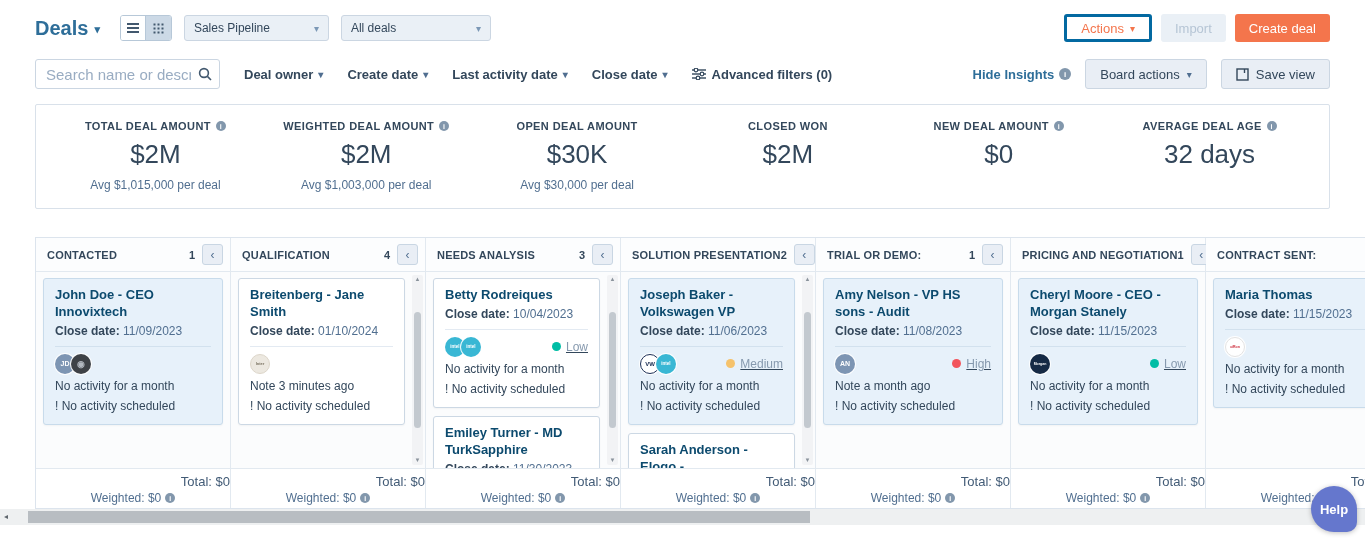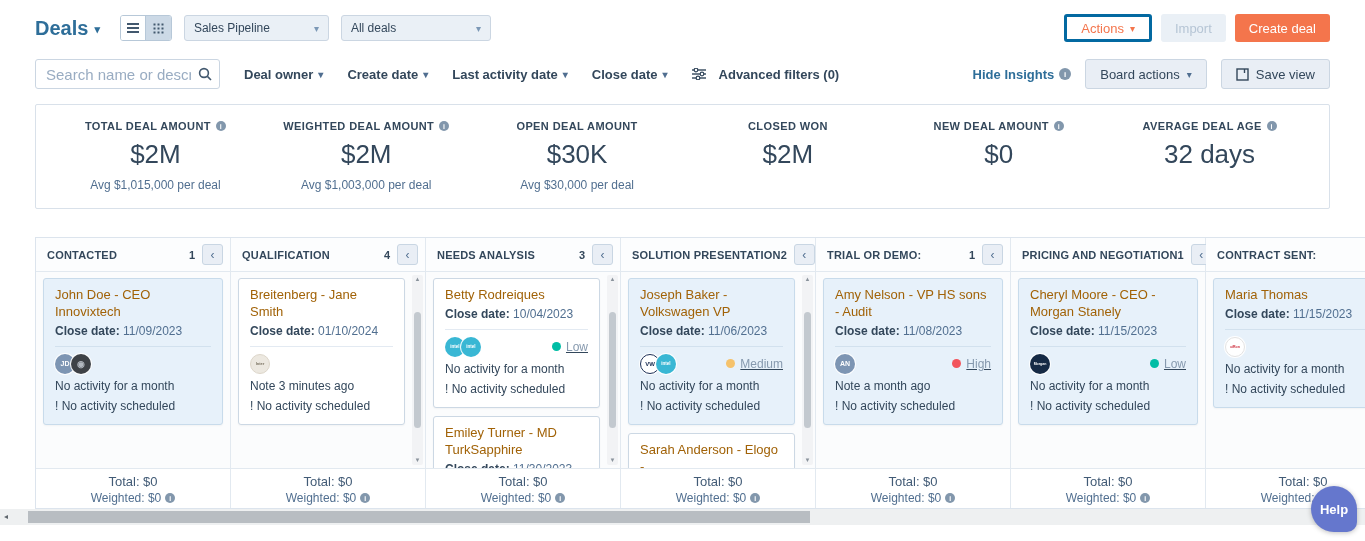--- a/index.html
+++ b/index.html
@@ -29,21 +29,21 @@
   
   .filterbar { display:flex; align-items:center; margin:16px 35px 0; height:30px; }
   .searchbox { position:relative; width:185px; height:30px; }
   .searchbox input { width:100%; height:100%; border:1px solid #cbd6e2; border-radius:3px; font-size:15px;
     padding:0 28px 0 10px; color:#33475b; font-family:"Liberation Sans",sans-serif; outline:none; }
   .searchbox input::placeholder { color:#99acc2; }
   .searchbox svg { position:absolute; right:8px; top:8px; }
   .filter-dds { display:flex; gap:24px; margin-left:24px; }
   .filter-dd { font-size:13px; font-weight:bold; color:#33475b; display:flex; align-items:center; gap:5px; cursor:pointer; }
   .filter-dd .caret { font-size:10px; color:#506e90; }
-  .adv-filters { display:flex; align-items:center; gap:13px; font-size:13px; font-weight:bold; color:#33475b; margin-left:24px; cursor:pointer;justify-content:space-between; }
+  .adv-filters { display:flex; align-items:center; gap:6px; font-size:13px; font-weight:bold; color:#33475b; margin-left:24px; cursor:pointer;justify-content:space-between; }
   .filterbar-right { margin-left:auto; display:flex; align-items:center; gap:14px; }
   .link-blue { font-size:13px; font-weight:bold; color:#2e6e99; cursor:pointer; display:flex; align-items:center; gap:5px; }
   .btn-grey { height:30px; background:#e9eef5; border:1px solid #cbd6e2; color:#33475b; font-size:13px; gap:7px; }
 
   .info-dot { width:12px; height:12px; border-radius:50%; background:#8297ac; color:#fff; font-size:8px; font-weight:bold;
     display:inline-flex; align-items:center; justify-content:center; flex:none; cursor:pointer; }
   .info-dot.sm { width:10px; height:10px; font-size:7px; }
 
   
   .insights { margin:15px 35px 0; border:1px solid #d9e1ea; border-radius:2px; display:flex; padding:15px 14px 16px; background:#fff; }
@@ -64,35 +64,35 @@
   .col-body { height:196px; flex:none; position:relative; overflow:hidden; padding:6px 7px 0; background:#fbfcfd; }
   .col-body.has-scroll { padding-right:20px; }
   .vscroll { position:absolute; top:3px; bottom:3px; right:2px; width:11px; background:#f2f3f5; border-radius:2px;
     display:flex; flex-direction:column; align-items:center; justify-content:space-between; padding:1px 0; }
   .vscroll .arr { font-size:6px; color:#8a939c; line-height:7px; }
   .vscroll .thumb { width:7px; height:62%; background:#c3c9cf; border-radius:4px; }
 
   .card { background:#fff; border:1px solid #ccd8e4; border-radius:3px; margin-bottom:8px; padding:8px 11px 9px;
     box-shadow:0 1px 2px rgba(0,0,0,.04); cursor:pointer; }
   .card.hl { background:#e7f1fa; border-color:#c8dbeb; }
-  .card-title { font-size:13px; font-weight:normal; color:#a16207; line-height:1.3; text-decoration:none; display:block; }
+  .card-title { font-size:13px; font-weight:bold; color:#0c4a6e; line-height:1.3; text-decoration:none; display:block; }
   .card-close { font-size:12px; color:#516f90; margin-top:3px; }
   .card-close b { color:#33475b; }
   .card-div { border-top:1px solid #e3eaf2; margin:8px 0 7px; }
   .card.hl .card-div { border-color:#d2e1ee; }
   .av-row { display:flex; align-items:center; min-height:20px; }
   .av { width:20px; height:20px; flex:none; border-radius:50%; display:flex; align-items:center; justify-content:center;
     font-weight:bold; box-shadow:0 0 0 1px rgba(255,255,255,.9); }
   .av + .av { margin-left:-4px; }
   .pri { margin-left:auto; display:flex; align-items:center; gap:5px;text-decoration:underline; }
   .pri-dot { width:9px; height:9px; border-radius:50%; }
   .pri-label { font-size:12px; color:#8699ae; }
   .card-line { font-size:12px; color:#33475b; margin-top:5px; line-height:1.3; white-space:nowrap; }
 
-  .col-foot { height:40px; flex:none; border-top:1px solid #e2e9f0; text-align:center; padding-top:5px; background:#fff; }
+  .col-foot { height:40px; flex:none; border-top:1px solid #e2e9f0; text-align:right; padding-top:5px; background:#fff; }
   .foot-total { font-size:13px; color:#425b76; }
   .foot-weighted { font-size:12px; color:#516f90; margin-top:2px; display:flex; align-items:center; justify-content:center; gap:4px; }
 
   
   .hscroll { position:absolute; left:0; top:509px; width:1365px; height:16px; background:#eef0f1; }
   .hscroll .h-arr { position:absolute; left:4px; top:3px; font-size:8px; color:#60676e; }
   .hscroll .h-thumb { position:absolute; left:28px; top:2px; width:782px; height:12px; background:#b8bdc2; cursor:pointer; }
   .help-btn { position:absolute; right:8px; bottom:9px; width:46px; height:46px; background:#6577cd; color:#fff;
     font-size:13px; font-weight:bold; display:flex; align-items:center; justify-content:center;
     border-radius:23px 23px 10px 23px; box-shadow:0 1px 5px rgba(0,0,0,.25); cursor:pointer; }

